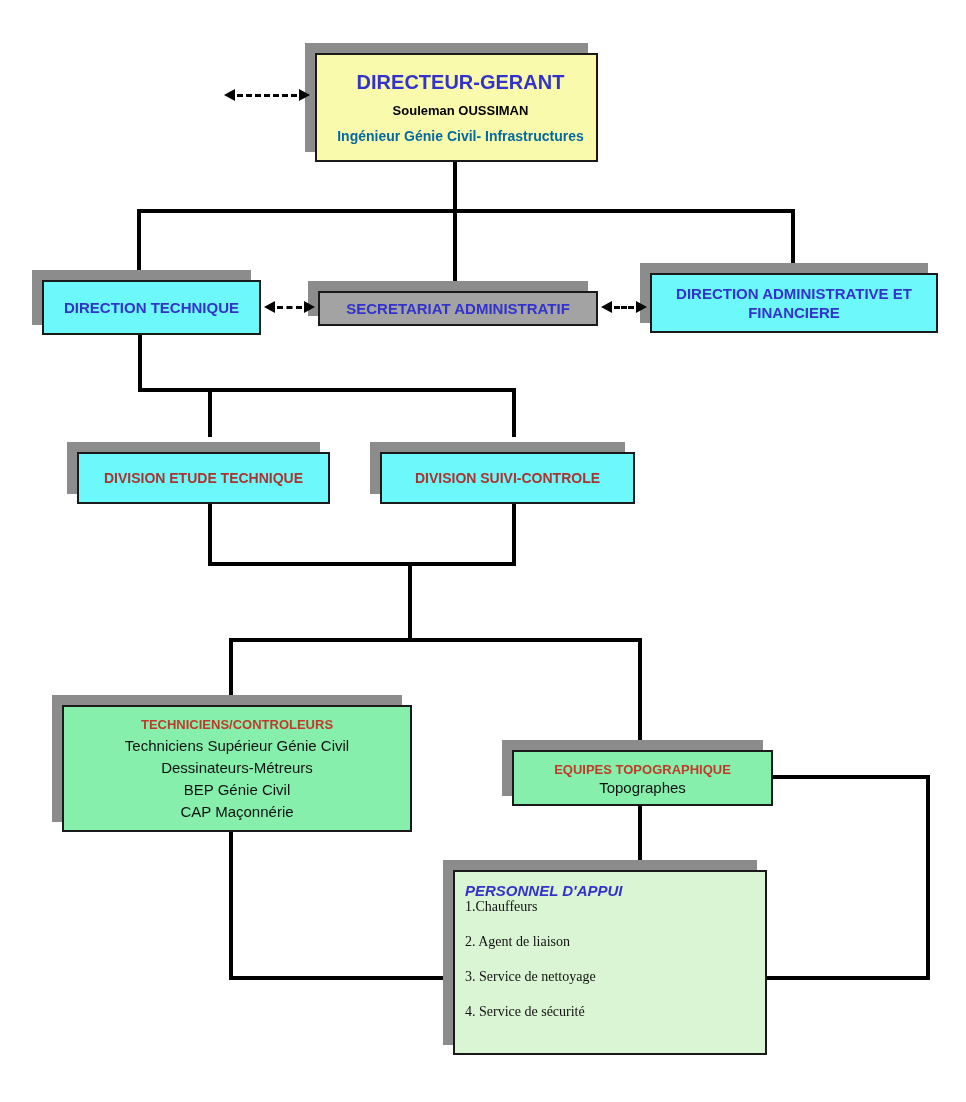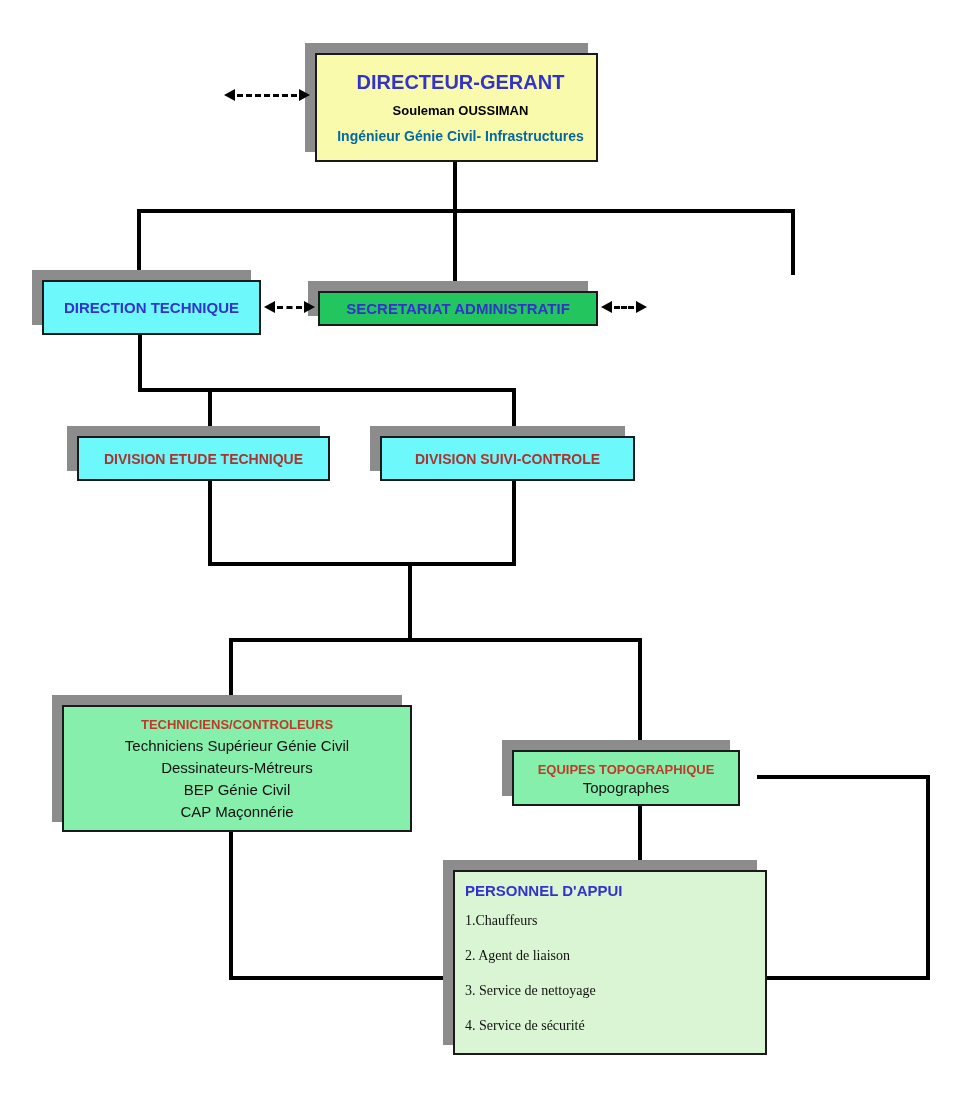--- a/index.html
+++ b/index.html
@@ -11,52 +11,52 @@
   .ln{position:absolute;background:#000;z-index:1;}
   
   .box{
     position:absolute;z-index:2;border:2px solid #1a1a1a;
     box-shadow:-10px -10px 0 0 #8c8c8c;box-sizing:border-box;
     display:flex;flex-direction:column;align-items:center;justify-content:center;
     text-align:center;
   }
   .cyan{background:#6df9fb;}
   .yellow{background:#fafaad;}
-  .pink{background:#22c55e;}
+  .pink{background:#a3a3a3;}
   .grayfill{background:#86efac;}
   .green{background:#daf5d3;}
   .blue-t{color:#3333cc;font-weight:bold;}
   .red-t{color:#c03a2b;font-weight:bold;}
   .darkred-t{color:#a93432;font-weight:bold;}
   
   .darrow{position:absolute;z-index:3;display:flex;align-items:center;height:12px;}
   .darrow .shaft{flex:1;height:0;border-top:3px dashed #000;}
   .darrow .head{width:0;height:0;border-top:6px solid transparent;border-bottom:6px solid transparent;}
   .darrow .head.left{border-right:11px solid #000;margin-right:2px;}
   .darrow .head.right{border-left:11px solid #000;margin-left:2px;}
   
   .partenaires{left:46px;top:65px;width:172px;height:60px;font-size:11px;line-height:18px;font-weight:bold;color:#000;}
   .directeur{left:315px;top:53px;width:283px;height:109px;padding-left:8px;}
   .directeur .ttl{font-size:20px;line-height:22px;margin-bottom:10px;}
   .directeur .nm{font-size:13px;color:#000;font-weight:bold;margin-bottom:10px;}
   .directeur .rl{font-size:14px;color:#0369a1;font-weight:bold;}
   .dt{left:42px;top:280px;width:219px;height:55px;font-size:15px;}
   .sec{left:318px;top:291px;width:280px;height:35px;font-size:15px;}
   .daf{left:650px;top:273px;width:288px;height:60px;font-size:15px;line-height:19px;padding:0 6px;}
-  .div-box{top:436px;height:45px;font-size:14px;}
+  .div-box{top:452px;height:52px;font-size:14px;}
   .de{left:77px;width:253px;}
   .ds{left:380px;width:255px;}
   .tech{left:62px;top:705px;width:350px;height:127px;}
   .tech .ttl{font-size:13px;line-height:21px;}
   .tech .item{font-size:15px;line-height:22px;color:#111;}
-  .eq{left:512px;top:750px;width:228px;height:56px;}
+  .eq{left:512px;top:750px;width:261px;height:56px;}
   .eq .ttl{font-size:13px;line-height:19px;}
   .eq .sub{font-size:15px;color:#111;}
   .pers{left:453px;top:870px;width:314px;height:185px;align-items:flex-start;justify-content:flex-start;text-align:left;padding:10px 8px 8px 10px;}
-  .pers .ttl{font-size:15px;margin-bottom:14px;}
+  .pers .ttl{font-size:15px;font-style:italic;}
   .pers .item{font-size:14px;color:#111;margin-bottom:19px;font-family:Liberation Serif, serif;}
 </style>
 </head>
 <body>
 
 <div id="canvas">
 
   <div class="ln" style="left:453px;top:160px;width:4px;height:53px;"></div>
   <div class="ln" style="left:137px;top:209px;width:658px;height:4px;"></div>
   <div class="ln" style="left:137px;top:209px;width:4px;height:73px;"></div>
@@ -104,20 +104,23 @@
   </div>
 
   <div class="box cyan dt blue-t">
     <div>DIRECTION TECHNIQUE</div>
   </div>
 
   <div class="box pink sec blue-t">
     <div>SECRETARIAT ADMINISTRATIF</div>
   </div>
 
+  <div class="box cyan daf blue-t">
+    <div>DIRECTION ADMINISTRATIVE ET FINANCIERE</div>
+  </div>
 
   <div class="box cyan div-box de darkred-t">
     <div>DIVISION ETUDE TECHNIQUE</div>
   </div>
 
   <div class="box cyan div-box ds darkred-t">
     <div>DIVISION SUIVI-CONTROLE</div>
   </div>
 
   <div class="box grayfill tech">

